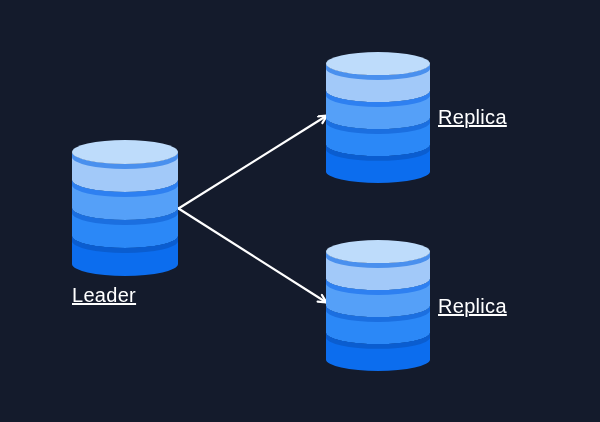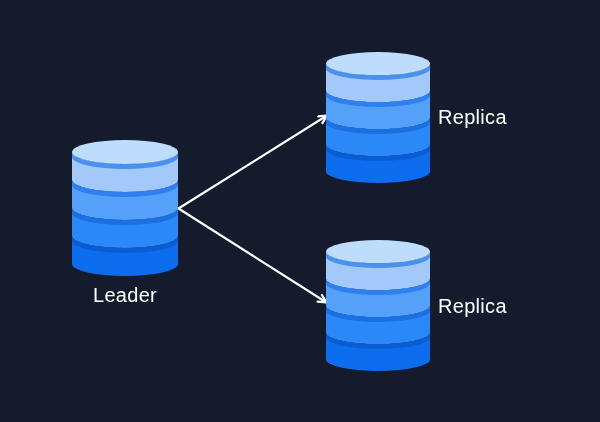--- a/index.html
+++ b/index.html
@@ -18,22 +18,23 @@
   }
   .node { position: absolute; }
   .cyl { display: block; }
   .node-label {
     position: absolute;
     color: #FFFFFF;
     font-size: 20px;
     line-height: 26px;
     letter-spacing: 0.3px;
     white-space: nowrap;
+    text-decoration: underline;
   }
-  .label-leader { left: 72px; top: 282px; width: 106px; text-align: center; }
+  .label-leader { left: 72px; top: 282px; width: 106px; }
   .label-replica-top { left: 438px; top: 104px; }
   .label-replica-bottom { left: 438px; top: 293px; }
   .pos-leader { left: 72px; top: 140px; }
   .pos-replica-top { left: 326px; top: 52px; }
   .pos-replica-bottom { left: 326px; top: 240px; }
 </style>
 </head>
 <body style="background: rgb(20, 27, 44);">
 
 <div class="canvas">

